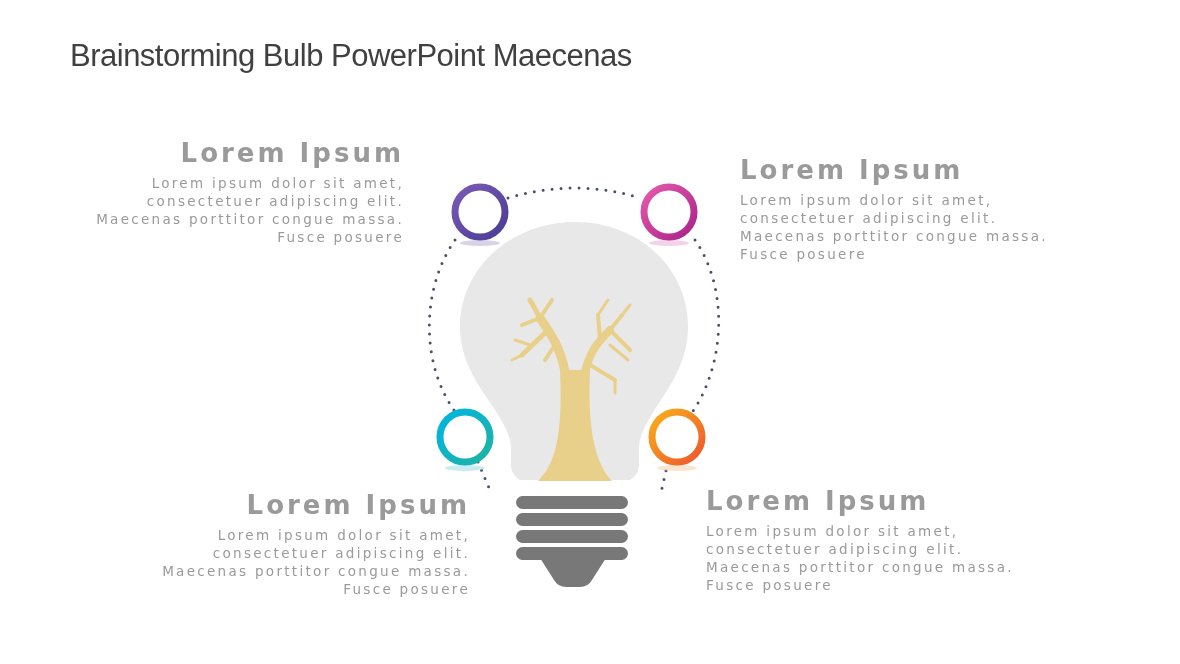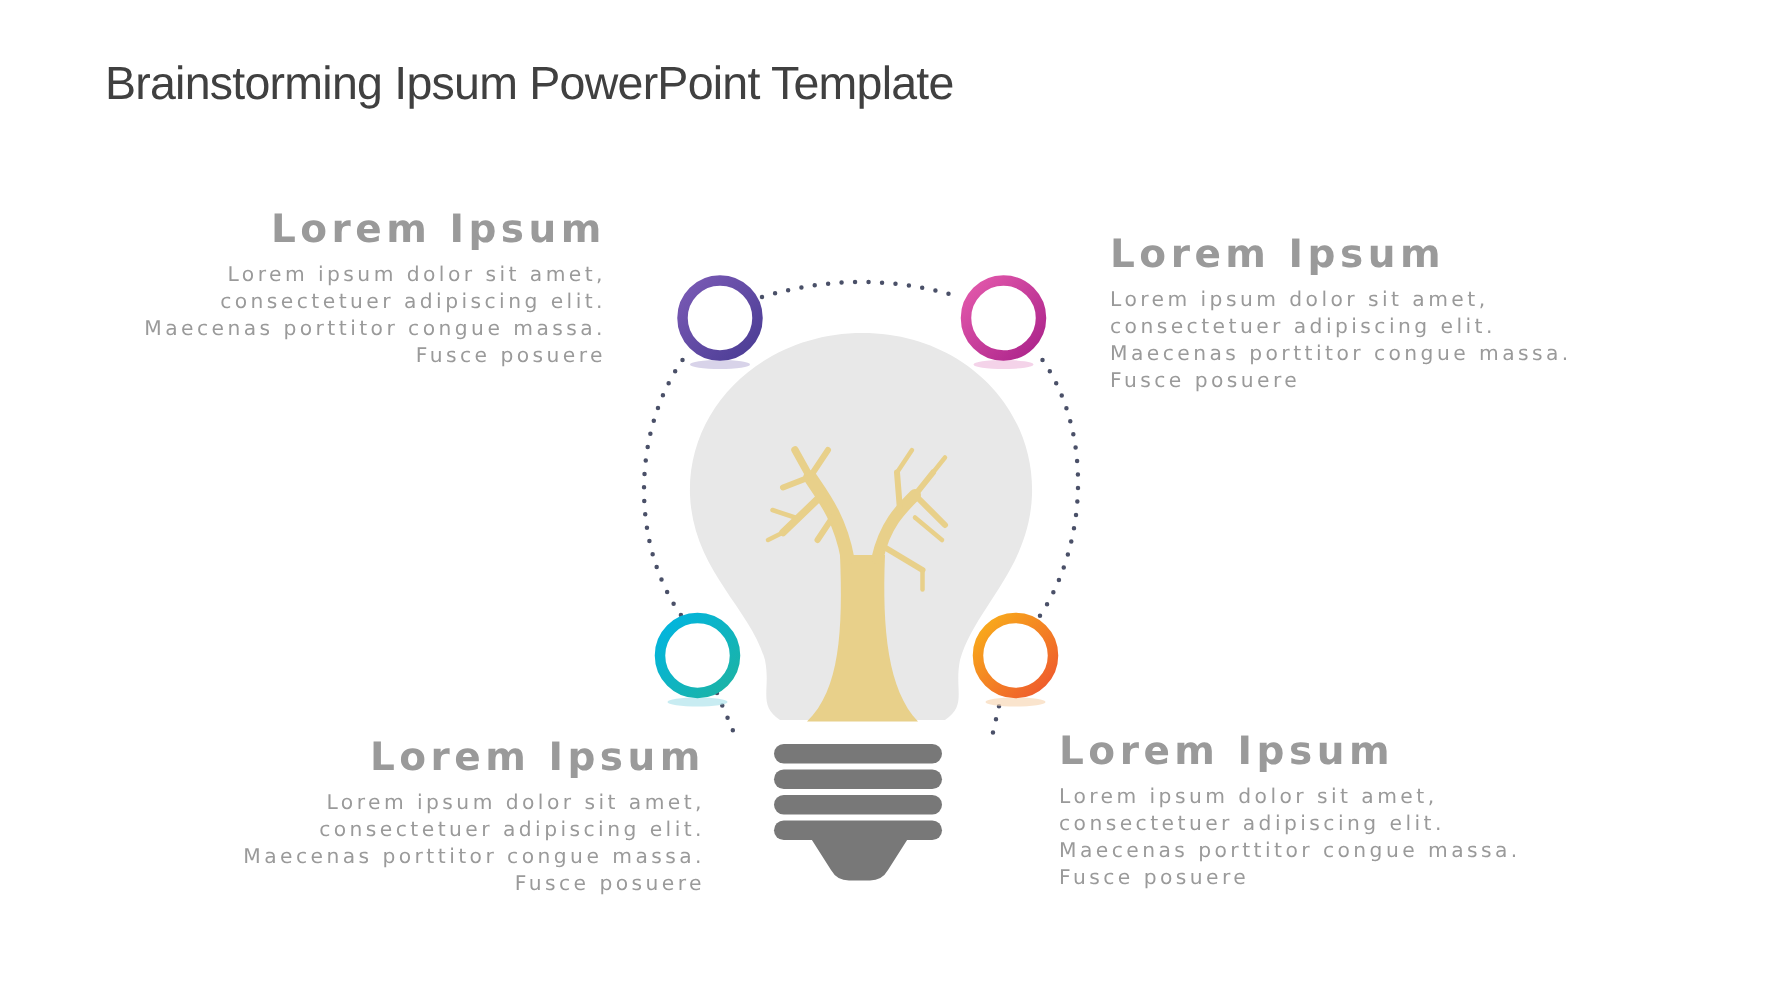--- a/index.html
+++ b/index.html
@@ -58,21 +58,21 @@
     .block.left-align { text-align: left; }
 
     #block-tl { left: -16px; top: 138px; }
     #block-tr { left: 740px; top: 155px; }
     #block-bl { left: 50px; top: 490px; }
     #block-br { left: 706px; top: 486px; }
   </style>
 </head>
 <body>
 
-<div class="slide-title">Brainstorming Ipsum PowerPoint Template</div>
+<div class="slide-title">Brainstorming Bulb PowerPoint Maecenas</div>
 
 <svg class="diagram" width="1180" height="664" viewBox="0 0 1180 664" xmlns="http://www.w3.org/2000/svg">
   <defs>
     <linearGradient id="g-purple" x1="0" y1="0" x2="1" y2="1">
       <stop offset="0" stop-color="#7a5ab5"></stop>
       <stop offset="1" stop-color="#4a3c94"></stop>
     </linearGradient>
     <linearGradient id="g-magenta" x1="0" y1="0" x2="1" y2="1">
       <stop offset="0" stop-color="#e45aac"></stop>
       <stop offset="1" stop-color="#aa228a"></stop>

